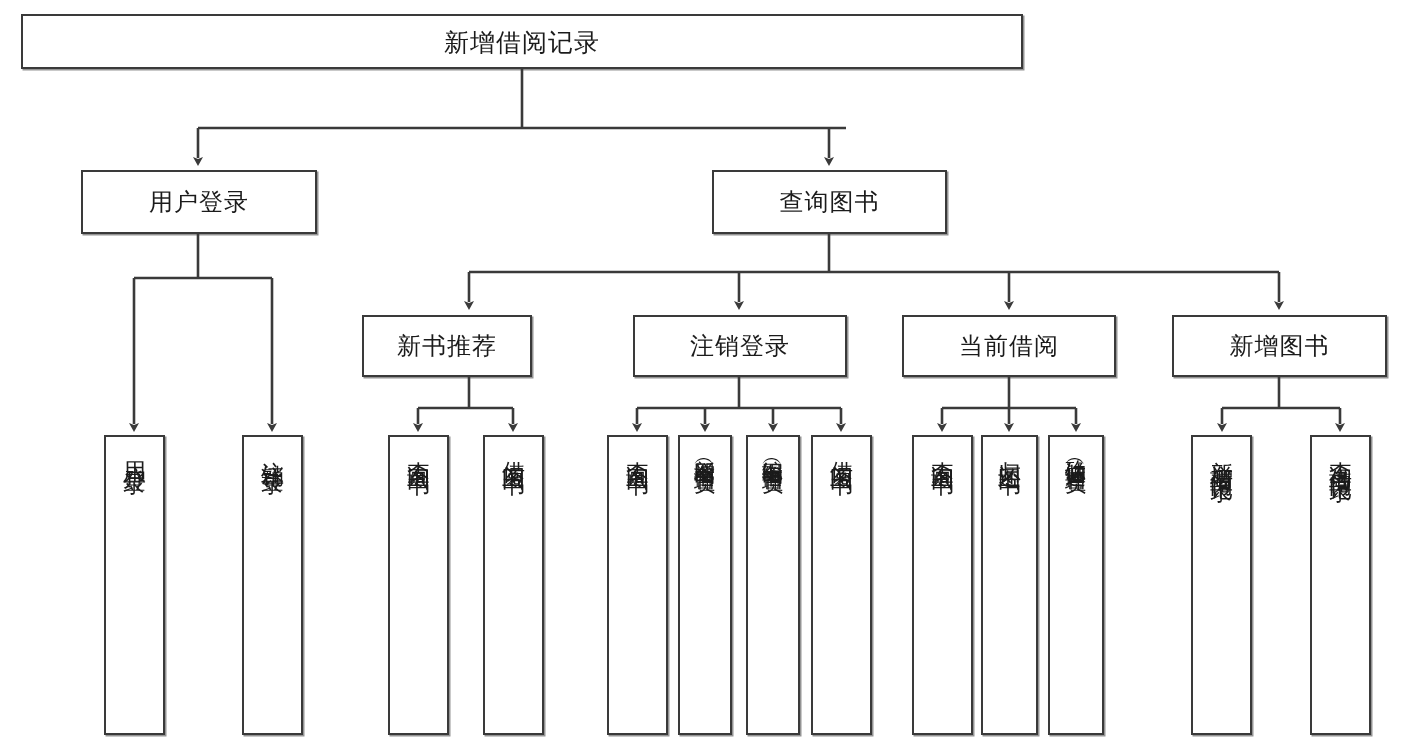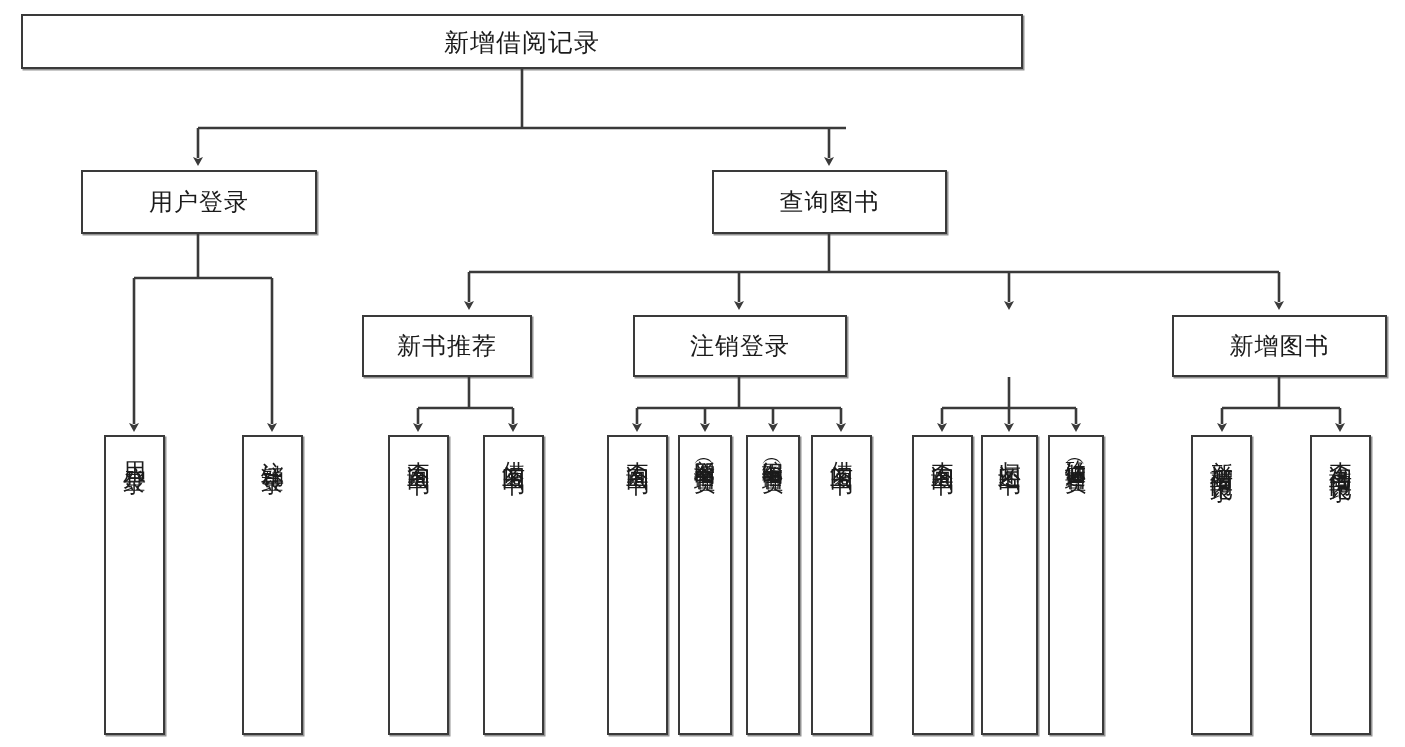--- a/index.html
+++ b/index.html
@@ -143,20 +143,23 @@
   <div class="node h" style="left:712px; top:170px; width:235px; height:64px;">
     <span class="label">查询图书</span>
   </div>
 
   <div class="node h" style="left:362px; top:315px; width:170px; height:62px;">
     <span class="label">新书推荐</span>
   </div>
   <div class="node h" style="left:633px; top:315px; width:214px; height:62px;">
     <span class="label">注销登录</span>
   </div>
+  <div class="node h" style="left:902px; top:315px; width:214px; height:62px;">
+    <span class="label">当前借阅</span>
+  </div>
   <div class="node h" style="left:1172px; top:315px; width:215px; height:62px;">
     <span class="label">新增图书</span>
   </div>
 
   <div class="node v" style="left:104px; top:435px; width:61px; height:300px;">
     <span class="label">用户登录</span>
   </div>
   <div class="node v" style="left:242px; top:435px; width:61px; height:300px;">
     <span class="label">注销登录</span>
   </div>

